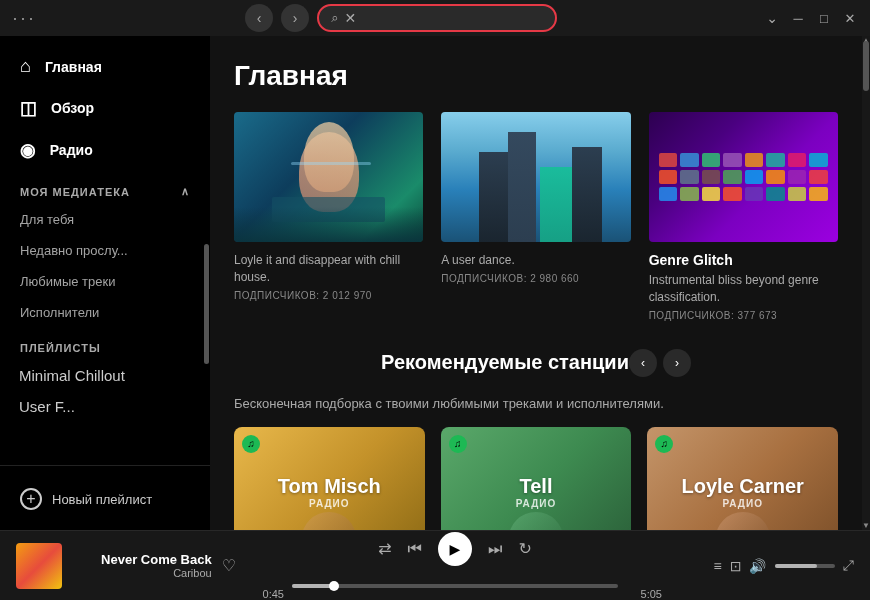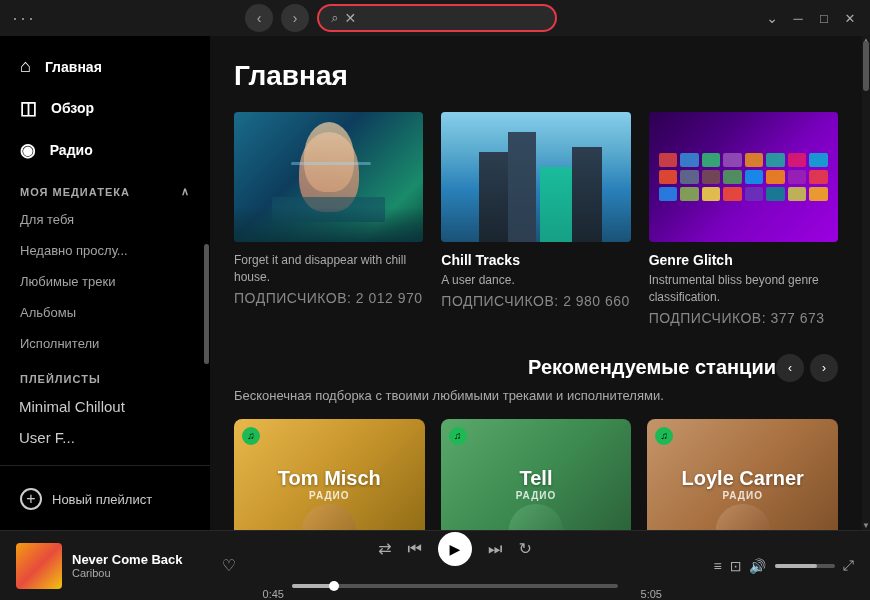--- a/index.html
+++ b/index.html
@@ -242,21 +242,21 @@
       margin-bottom: 4px;
       color: #fff;
     }
     .card-desc {
       font-size: 12px;
       color: #aaa;
       margin-bottom: 4px;
       line-height: 1.4;
     }
     .card-subs {
-      font-size: 14px;
+      font-size: 10px;
       color: #888;
       text-transform: uppercase;
       letter-spacing: 0.5px;
     }
 
     
     .img-deep-house {
       background: linear-gradient(135deg, #1a6b8a 0%, #0d3d5c 40%, #1a8b6a 80%, #0a4a3c 100%);
       display: flex;
       align-items: center;
@@ -348,22 +348,22 @@
     .glitch-key {
       height: 14px;
       border-radius: 2px;
       opacity: 0.8;
     }
 
     
     .section-header {
       display: flex;
       align-items: center;
-      justify-content: flex-end;
-      margin-bottom: 6px;
+      justify-content: center;
+      margin-bottom: 19px;
     }
     .section-title {
       font-size: 20px;
       font-weight: 700;
     }
     .section-subtitle {
       font-size: 13px;
       color: #aaa;
       margin-bottom: 16px;
     }
@@ -463,21 +463,21 @@
       width: 220px;
       flex-shrink: 0;
     }
     .track-thumb {
       width: 46px;
       height: 46px;
       border-radius: 4px;
       background: linear-gradient(135deg, #f39c12 0%, #e74c3c 50%, #f1c40f 100%);
       flex-shrink: 0;
     }
-    .track-info { flex: 1; overflow: hidden; }
+    .track-info { flex: 1; overflow: hidden; text-align: right; }
     .track-name {
       font-size: 13px;
       font-weight: 600;
       color: #fff;
       white-space: nowrap;
       overflow: hidden;
       text-overflow: ellipsis;
     }
     .track-artist {
       font-size: 11px;
@@ -669,21 +669,20 @@
 
     <div class="sidebar-section-title">
       <span>МОЯ МЕДИАТЕКА</span>
       <span>∧</span>
     </div>
 
     <div class="sidebar-scroll-area">
       <div class="sidebar-sub-item">Для тебя</div>
       <div class="sidebar-sub-item">Недавно прослу...</div>
       <div class="sidebar-sub-item">Любимые треки</div>
-      <div class="sidebar-sub-item">Альбомы</div>
       <div class="sidebar-sub-item">Исполнители</div>
 
       <div class="sidebar-playlists-label">ПЛЕЙЛИСТЫ</div>
       <div class="sidebar-playlist-item">Minimal Chillout</div>
       <div class="sidebar-playlist-item">User F...</div>
       <div class="sidebar-scroll-thumb"></div>
     </div>
 
     <div class="sidebar-divider"></div>
     <div class="new-playlist-btn">
@@ -697,34 +696,33 @@
       <h1 class="content-title">Главная</h1>
 
       <div class="cards-row">
 
         <div class="card">
           <div class="card-img img-deep-house">
             <div style="position:absolute;top:10px;left:50%;transform:translateX(-50%);width:50px;height:70px;background:linear-gradient(180deg,#e8c9a0,#d4a07a);border-radius:50% 50% 40% 40%;opacity:0.75;"></div>
             <div style="position:absolute;bottom:20px;left:20%;right:20%;height:25px;background:rgba(20,80,100,0.6);border-radius:2px;"></div>
             <div style="position:absolute;bottom:0;left:0;right:0;height:35px;background:linear-gradient(180deg,rgba(15,60,80,0),rgba(10,50,60,0.9));"></div>
           </div>
-          <div class="card-desc">Forget it and disappear with chill house.</div>
+          <div class="card-desc">Loyle it and disappear with chill house.</div>
           <div class="card-subs">
             <span>ПОДПИСЧИКОВ:</span> <span>2 012 970</span>
           </div>
         </div>
 
         <div class="card">
           <div class="card-img img-chill-tracks">
             <div class="building-1"></div>
             <div class="building-2"></div>
             <div class="building-3"></div>
             <div class="building-4"></div>
           </div>
-          <div class="card-title">Chill Tracks</div>
           <div class="card-desc">A user dance.</div>
           <div class="card-subs">
             <span>ПОДПИСЧИКОВ:</span> <span>2 980 660</span>
           </div>
         </div>
 
         <div class="card">
           <div class="card-img img-genre-glitch">
             <div class="glitch-keys" id="glitch-keys-container">
                 <div class="glitch-key" style="background: rgb(231, 76, 60);"></div>

